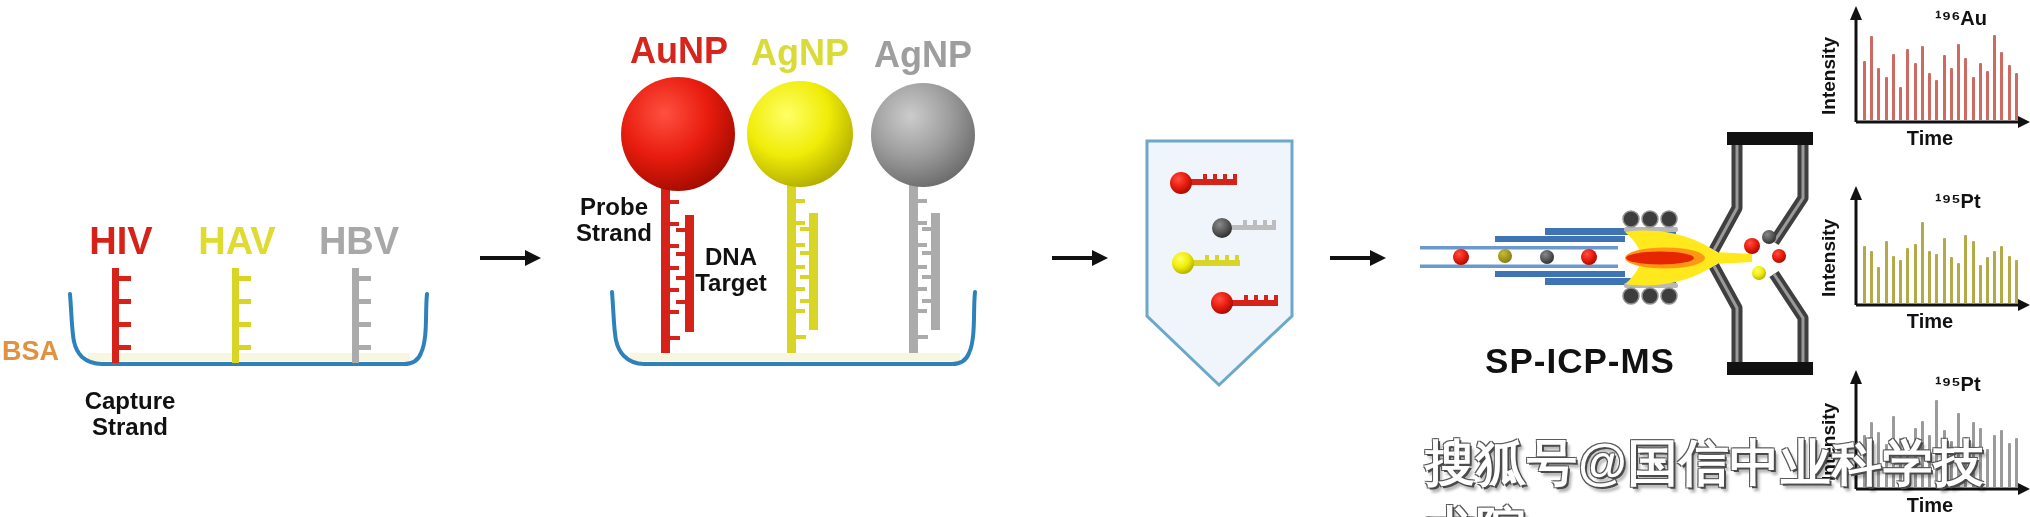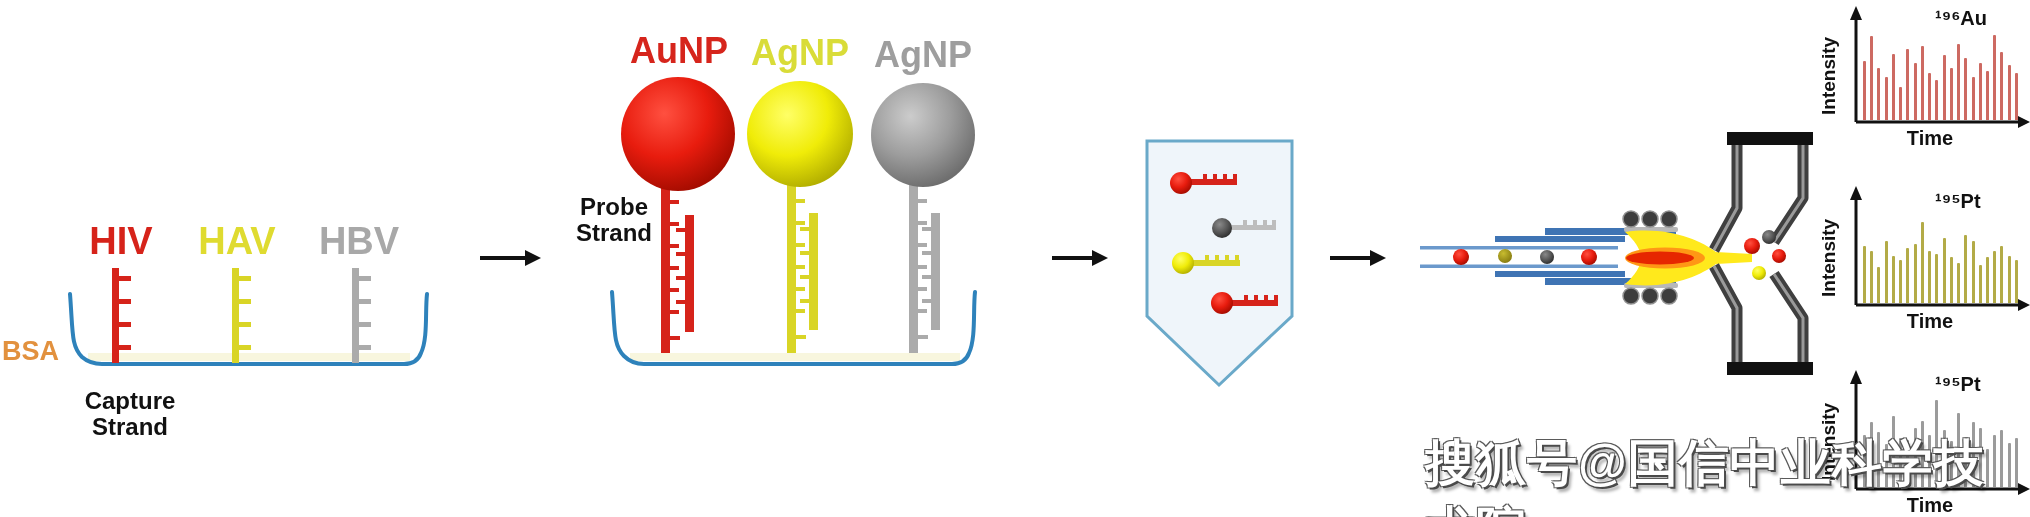--- a/index.html
+++ b/index.html
@@ -261,22 +261,25 @@
 
   <div class="lbl lbl-black ctr" style="left:55px;top:388px;width:150px;">Capture
 Strand</div>
 
   <div class="lbl lbl-np ctr" style="left: 609px; top: 32px; width: 140px; color: rgb(214, 37, 28);">AuNP</div>
   <div class="lbl lbl-np ctr" style="left: 730px; top: 34px; width: 140px; color: rgb(217, 220, 56);">AgNP</div>
   <div class="lbl lbl-np ctr" style="left: 853px; top: 36px; width: 140px; color: rgb(158, 158, 158);">AgNP</div>
 
   <div class="lbl lbl-black ctr" style="left:564px;top:194px;width:100px;">Probe
 Strand</div>
-
-
+  <div class="lbl lbl-black ctr" style="left:681px;top:244px;width:100px;">DNA
+Target</div>
+
+
+  <div class="lbl lbl-spicpms ctr" style="left:1470px;top:342px;width:220px;">SP-ICP-MS</div>
 
   <div class="plot-area" style="left:1863px;top:25px;width:155px;height:95px;">
       <div class="spike" style="height: 62%; background: rgb(205, 106, 98);"></div>
       <div class="spike" style="height: 88%; background: rgb(205, 106, 98);"></div>
       <div class="spike" style="height: 55%; background: rgb(205, 106, 98);"></div>
       <div class="spike" style="height: 45%; background: rgb(205, 106, 98);"></div>
       <div class="spike" style="height: 70%; background: rgb(205, 106, 98);"></div>
       <div class="spike" style="height: 35%; background: rgb(205, 106, 98);"></div>
       <div class="spike" style="height: 75%; background: rgb(205, 106, 98);"></div>
       <div class="spike" style="height: 60%; background: rgb(205, 106, 98);"></div>

